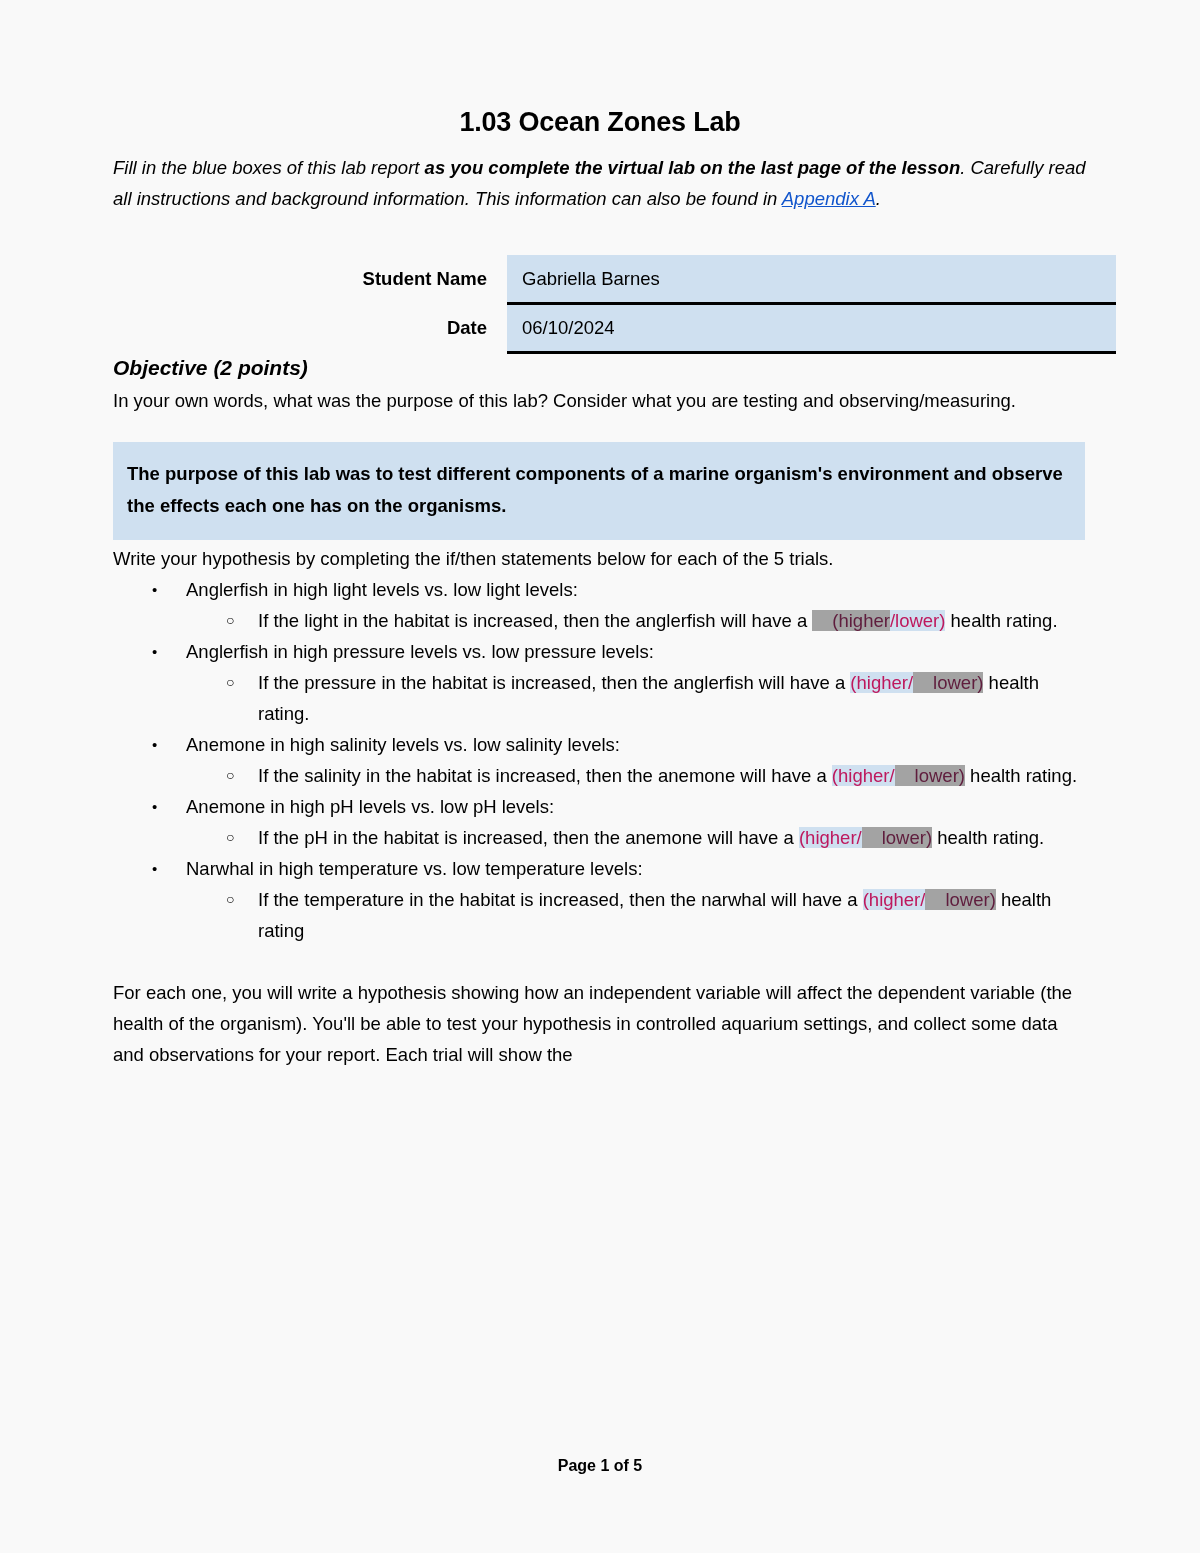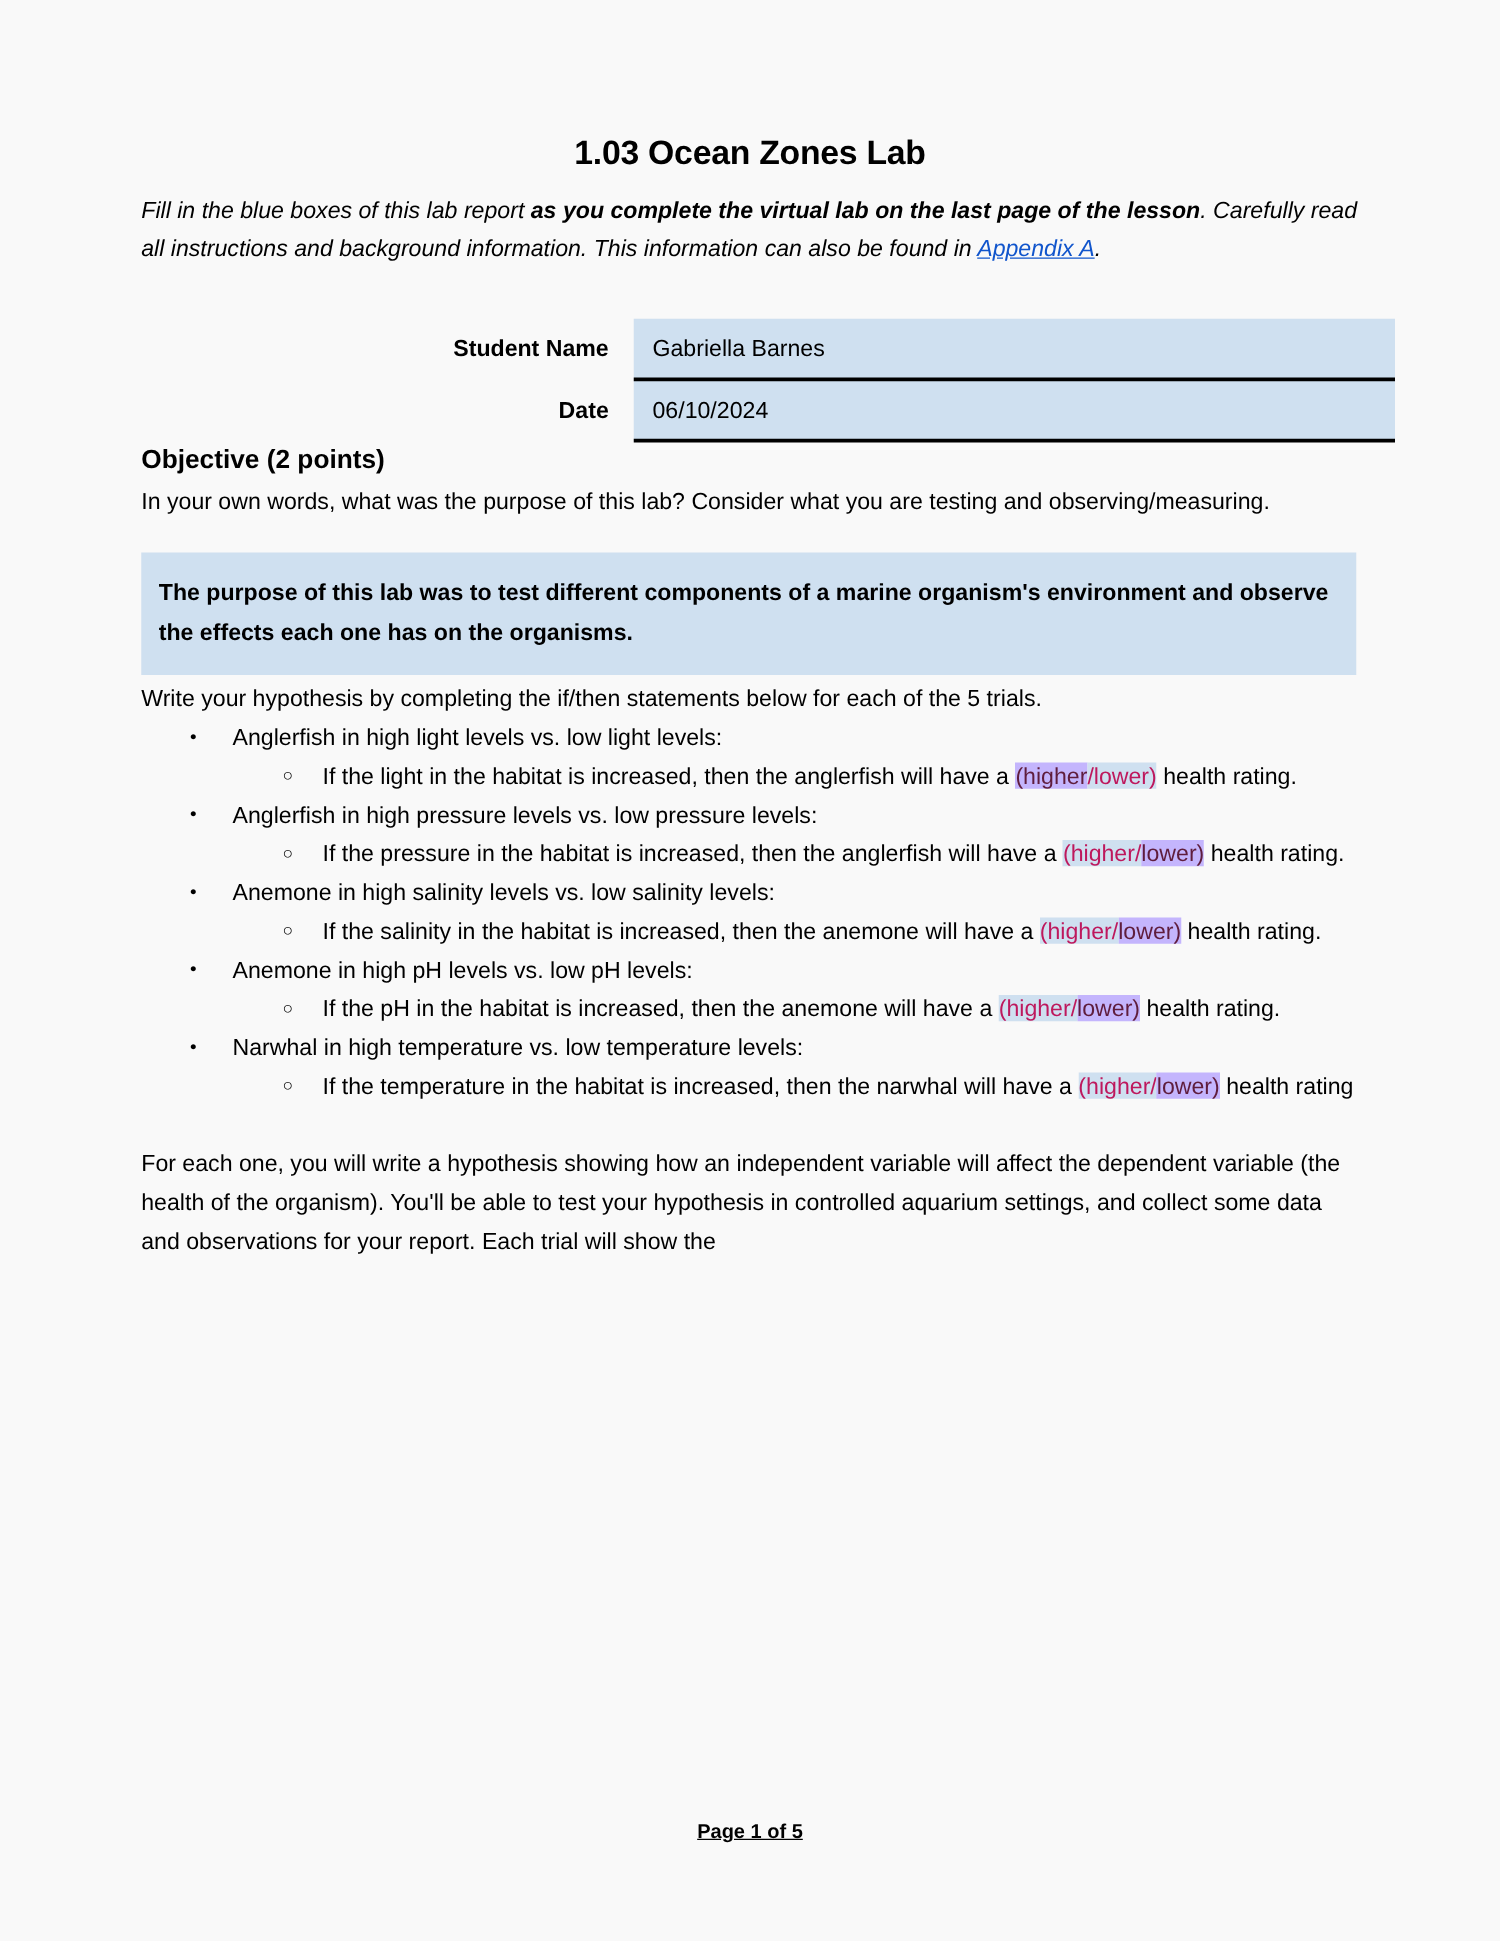--- a/index.html
+++ b/index.html
@@ -78,21 +78,21 @@
     box-sizing: border-box;
   }
 
   
   h2.section-head {
     font-size: 21px;
     font-weight: bold;
     margin: 0;
     line-height: 1.3;
   }
-  .sec-objective { margin-top: 38px; }
+  .sec-objective { margin-top: 38px; font-style: italic; }
   .sec-hypotheses { margin-top: 46px; }
   .sec-procedure { margin-top: 46px; }
 
   .section-body {
     font-size: 18.5px;
     line-height: 31px;
     margin-top: 3px;
   }
 
   
@@ -140,22 +140,23 @@
   ul.lvl2 > li > .bullet-2 {
     position: absolute;
     left: 40px;
     top: 0;
     font-size: 14px;
     line-height: 31px;
   }
 
   
   .hl-pink {
-    background: #c4b5fd;
+    background: #a3a3a3;
     color: #5f1d3d;
+    padding-left: 20px;
   }
   .hl-blue {
     background: #cfe0f0;
     color: #be185d;
   }
 
   
   .para {
     font-size: 18.5px;
     line-height: 31px;
@@ -165,21 +166,20 @@
 
   
   .footer {
     position: absolute;
     left: 0;
     right: 0;
     top: 1457px;
     text-align: center;
     font-size: 16px;
     font-weight: bold;
-    text-decoration: underline;
   }
 </style>
 </head>
 <body>
 
 <div class="page">
 
   <h1 class="doc-title">1.03 Ocean Zones Lab</h1>
 
   <p class="intro">

